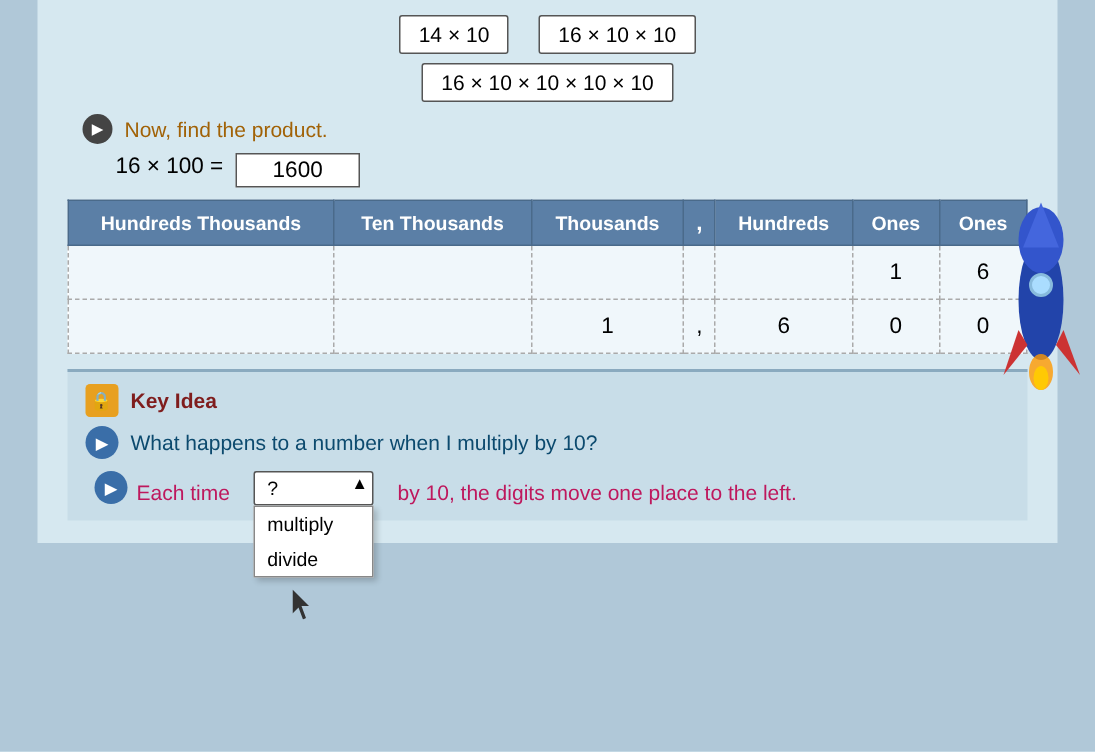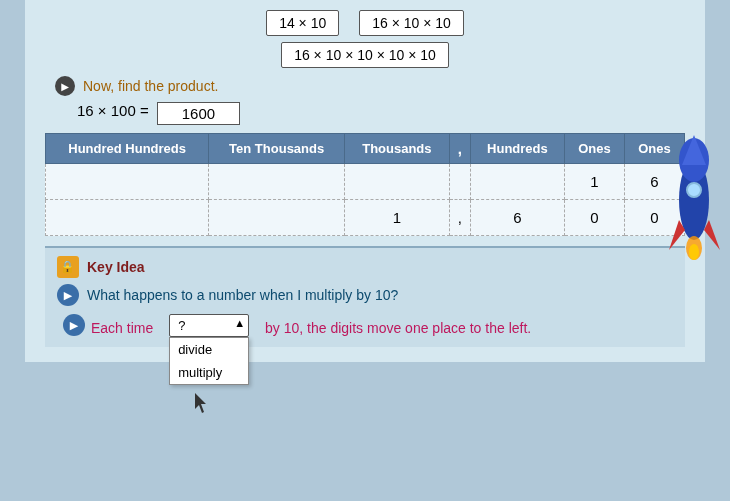--- a/index.html
+++ b/index.html
@@ -233,21 +233,21 @@
   </div>
 
   <div class="product-equation-row">
     <span class="product-equation-text">16 × 100 =</span>
     <div class="answer-box">1600</div>
   </div>
 
   <table class="place-value-table">
     <thead>
       <tr>
-        <th>Hundred Hundreds</th>
+        <th>Hundreds Thousands</th>
         <th>Ten Thousands</th>
         <th>Thousands</th>
         <th style="width:20px; font-size:15px;">,</th>
         <th>Hundreds</th>
         <th>Ones</th>
         <th>Ones</th>
       </tr>
     </thead>
     <tbody>
       <tr>
@@ -285,22 +285,22 @@
     <div class="answer-row">
       <div class="speaker-blue">▶</div>
       <span class="answer-text">Each time</span>
       &nbsp;
       <div class="dropdown-container">
         <div style="border:1.5px solid #555; background:white; padding:3px 24px 3px 8px; font-size:13px; min-width:80px; border-radius:2px; display:inline-block; cursor:pointer;">
           <span>?</span>
           <span style="position:absolute; right:4px; top:3px; font-size:11px;">▲</span>
         </div>
         <div class="dropdown-menu">
+          <div class="dropdown-menu-item">multiply</div>
           <div class="dropdown-menu-item">divide</div>
-          <div class="dropdown-menu-item">multiply</div>
         </div>
       </div>
       &nbsp;
       <span class="answer-text">by 10, the digits move one place to the left.</span>
     </div>
   </div>
 
 </div>
 
 <div style="position:absolute; right:8px; top:130px; width:55px; height:130px;">

